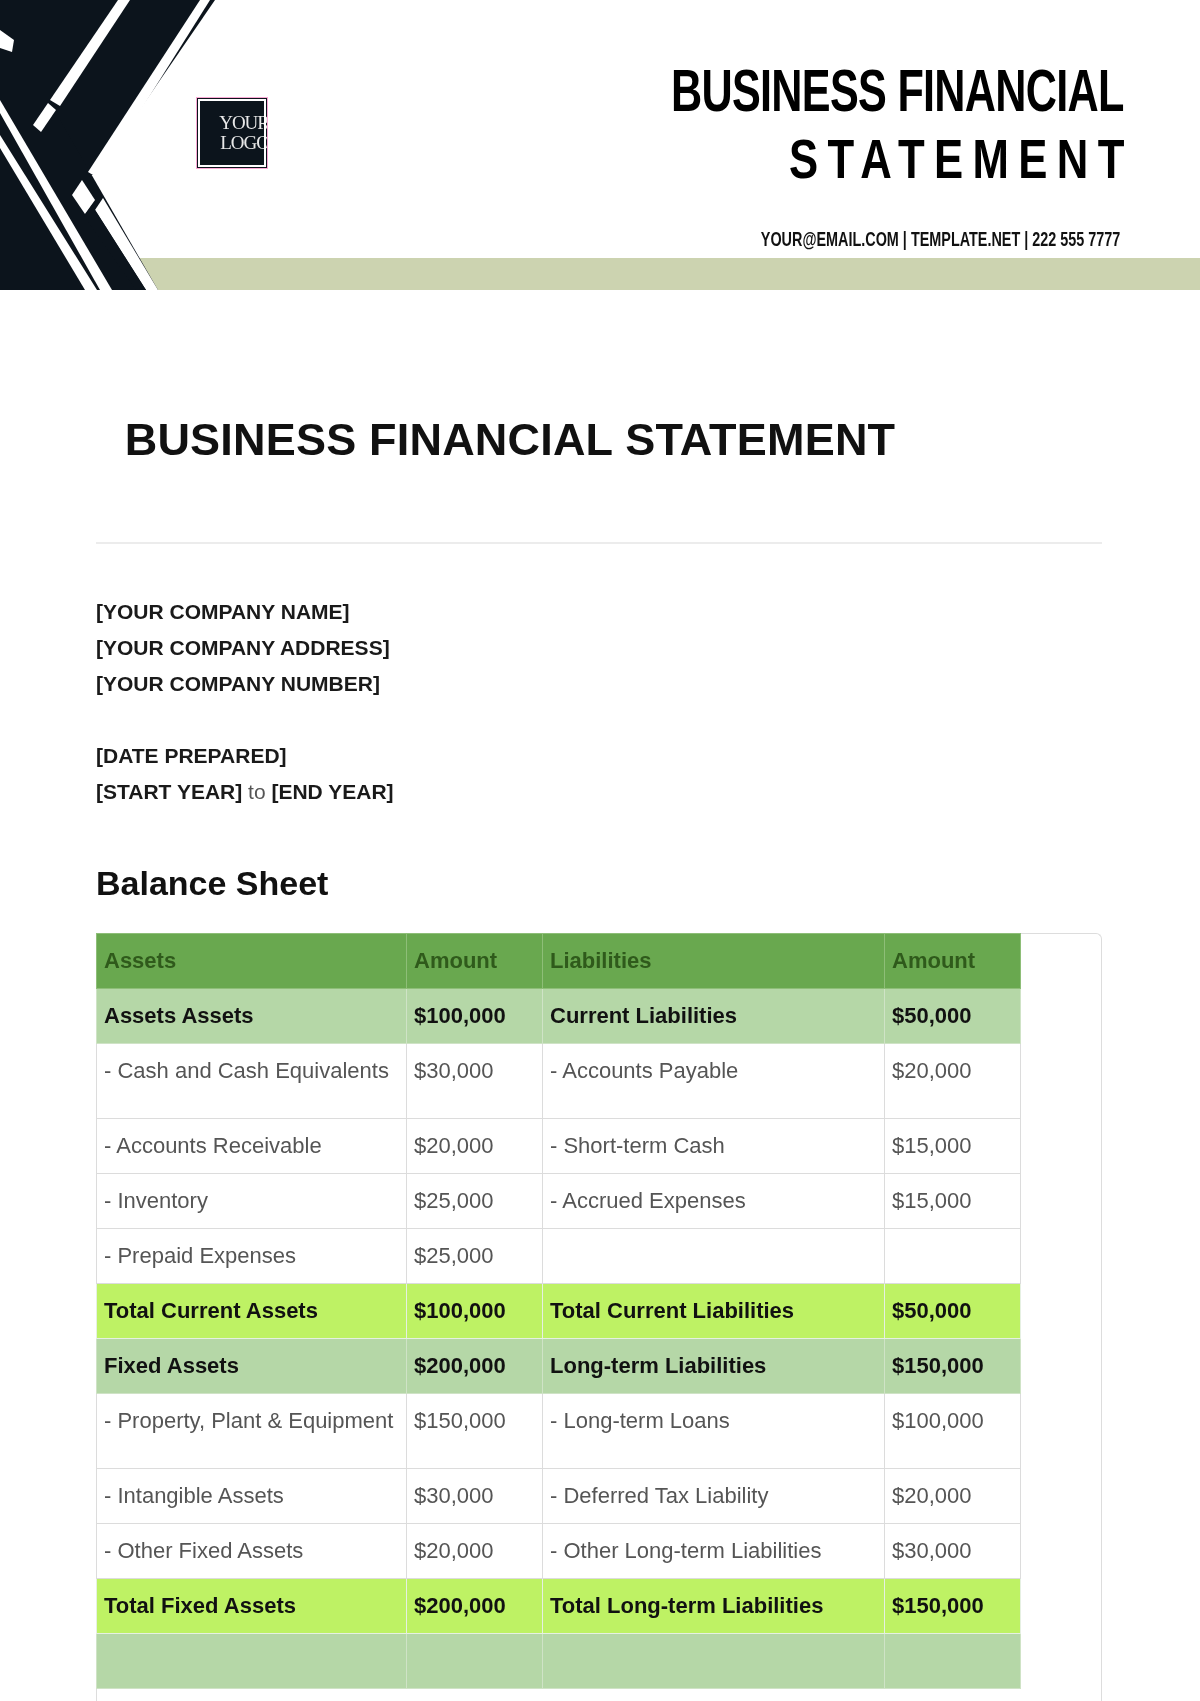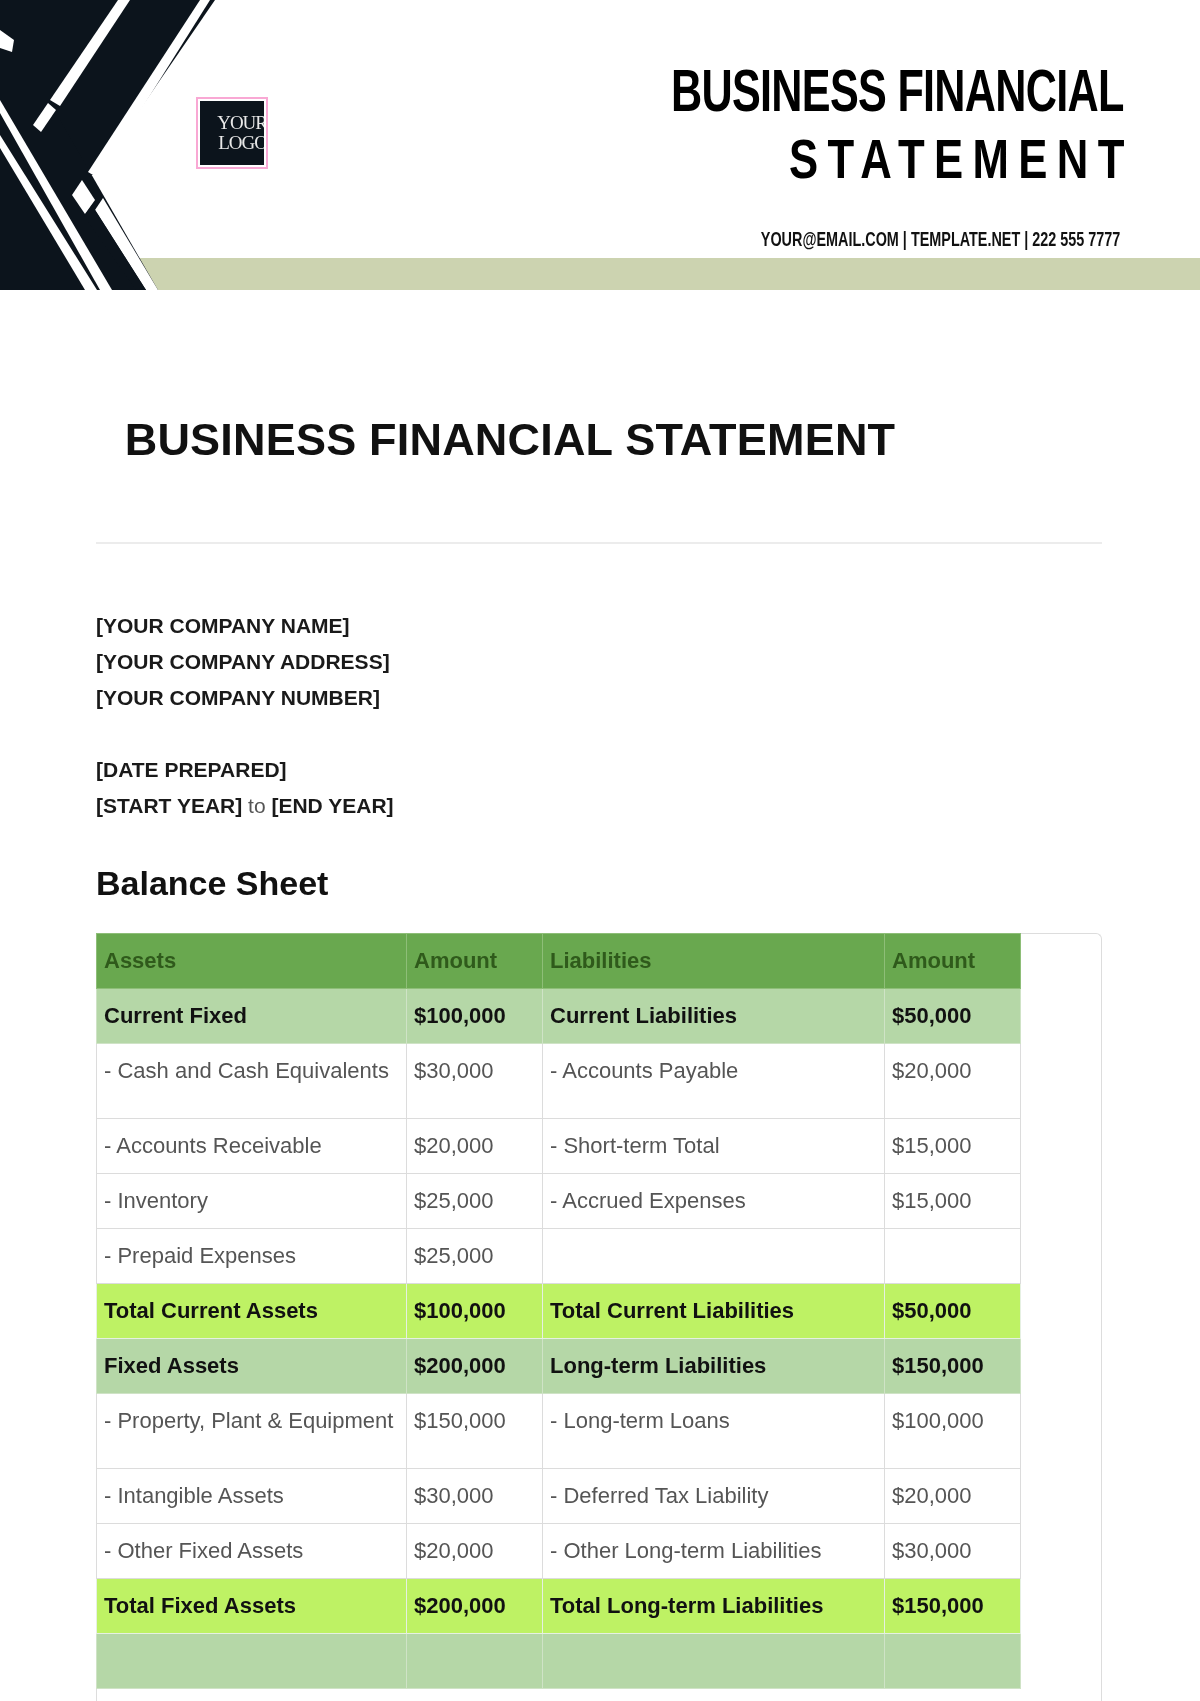--- a/index.html
+++ b/index.html
@@ -1,31 +1,31 @@
 <!DOCTYPE html>
 <html><head>
 <meta charset="utf-8">
 <style>
   html, body { margin: 0; padding: 0; background: #ffffff; }
   body { width: 1200px; height: 1701px; position: relative; overflow: hidden; font-family: "Liberation Sans", sans-serif; color: #111; }
 
   .header-band { position: absolute; left: 0; top: 258px; width: 1200px; height: 32px; background: #ccd3b0; }
   .deco { position: absolute; left: 0; top: 0; width: 240px; height: 290px; }
-  .logo { position: absolute; left: 196px; top: 97px; width: 72px; height: 72px; background: #0c141c; border: 3px solid #f9a8d4; box-sizing: border-box; outline: 2px solid #fff; outline-offset: -4px; display: flex; flex-direction: column; justify-content: center; align-items: flex-end; overflow: hidden; }
+  .logo { position: absolute; left: 196px; top: 97px; width: 72px; height: 72px; background: #0c141c; border: 1px solid #f9a8d4; box-sizing: border-box; outline: 2px solid #fff; outline-offset: -4px; display: flex; flex-direction: column; justify-content: center; align-items: flex-end; overflow: hidden; }
   .logo span { font-family: "Liberation Serif", serif; color: #e8e8e8; font-size: 19px; line-height: 20px; letter-spacing: -1px; margin-right: -2px; }
 
   .brand-title { position: absolute; right: 76px; top: 58px; text-align: right; font-family: "Liberation Sans", sans-serif; font-weight: bold; color: #000; }
   .brand-title .l1 { font-size: 60px; line-height: 66px; transform: scaleX(0.72); transform-origin: right center; letter-spacing: -1px; white-space: nowrap; }
   .brand-title .l2 { font-size: 56px; line-height: 70px; letter-spacing: 12px; transform: scaleX(0.78); transform-origin: right center; margin-right: -10px; white-space: nowrap; }
   .contact { position: absolute; right: 80px; top: 228px; font-size: 20px; font-weight: bold; color: #111; transform: scaleX(0.72); transform-origin: right center; white-space: nowrap; }
 
   .doc-title { position: absolute; left: 0; width: 1020px; top: 414px; text-align: center; font-size: 45px; font-weight: bold; letter-spacing: 0.2px; }
   .divider { position: absolute; left: 96px; width: 1006px; top: 542px; height: 2px; background: #ececec; }
 
-  .info { position: absolute; left: 96px; top: 594px; font-size: 21px; font-weight: bold; line-height: 36px; color: #1a1a1a; margin-top: 14px; }
+  .info { position: absolute; left: 96px; top: 594px; font-size: 21px; font-weight: bold; line-height: 36px; color: #1a1a1a; }
   .info .gap { height: 36px; }
   .info .to { font-weight: normal; color: #555; }
 
   .section-title { position: absolute; left: 96px; top: 864px; font-size: 34px; font-weight: bold; }
 
   .table-frame { position: absolute; left: 96px; top: 933px; width: 1006px; height: 800px; border: 1px solid #ddd; border-radius: 6px; box-sizing: border-box; border-bottom: none; }
   table.bs { position: absolute; left: 96px; top: 933px; border-collapse: collapse; table-layout: fixed; font-size: 22px; }
   table.bs td { border: 1px solid #dcdcdc; padding: 10px 7px 0 7px; vertical-align: top; box-sizing: border-box; line-height: 42px; color: #555; }
   table.bs tr { height: 55px; padding-left: 20px; }
   table.bs tr.tall { height: 75px; }
@@ -94,35 +94,35 @@
       <col class="c4">
     </colgroup>
   <tbody>
     <tr class="head">
       <td>Assets</td>
       <td>Amount</td>
       <td>Liabilities</td>
       <td>Amount</td>
     </tr>
     <tr class="group">
-      <td>Current Fixed</td>
+      <td>Assets Assets</td>
       <td>$100,000</td>
       <td>Current Liabilities</td>
       <td>$50,000</td>
     </tr>
     <tr class="item tall">
       <td>- Cash and Cash Equivalents</td>
       <td>$30,000</td>
       <td>- Accounts Payable</td>
       <td>$20,000</td>
     </tr>
     <tr class="item">
       <td>- Accounts Receivable</td>
       <td>$20,000</td>
-      <td>- Short-term Total</td>
+      <td>- Short-term Cash</td>
       <td>$15,000</td>
     </tr>
     <tr class="item">
       <td>- Inventory</td>
       <td>$25,000</td>
       <td>- Accrued Expenses</td>
       <td>$15,000</td>
     </tr>
     <tr class="item">
       <td>- Prepaid Expenses</td>

